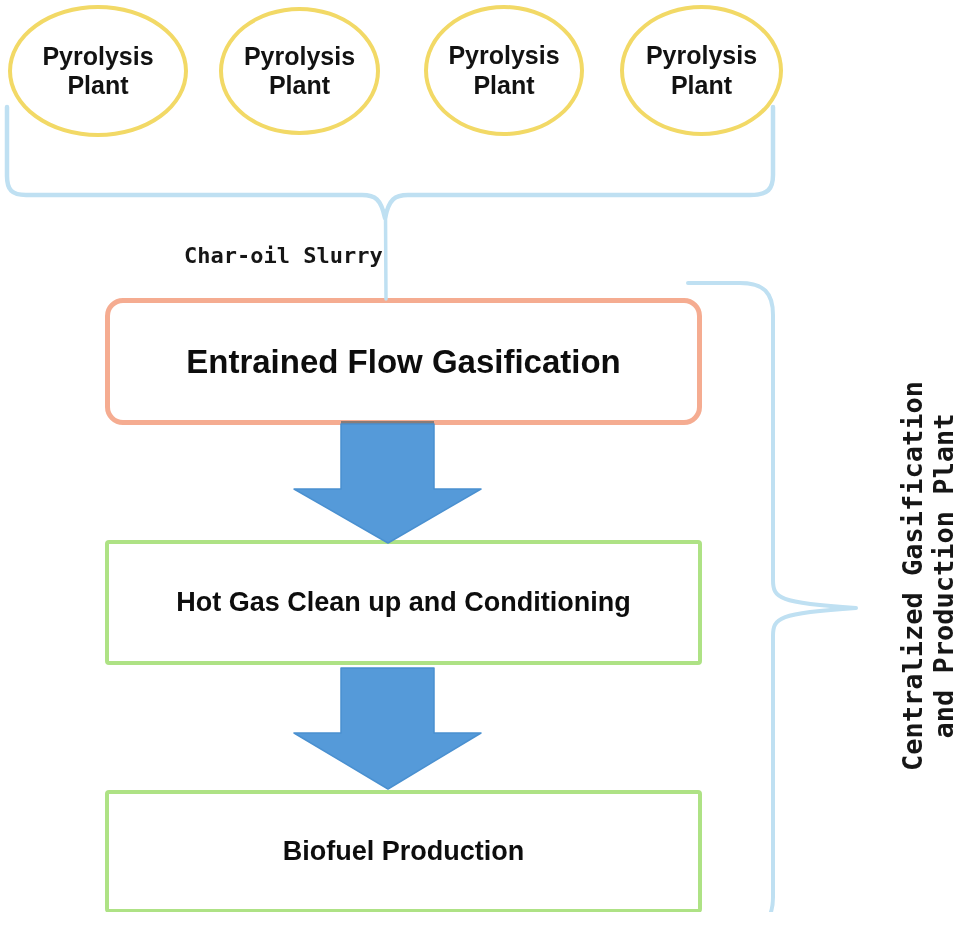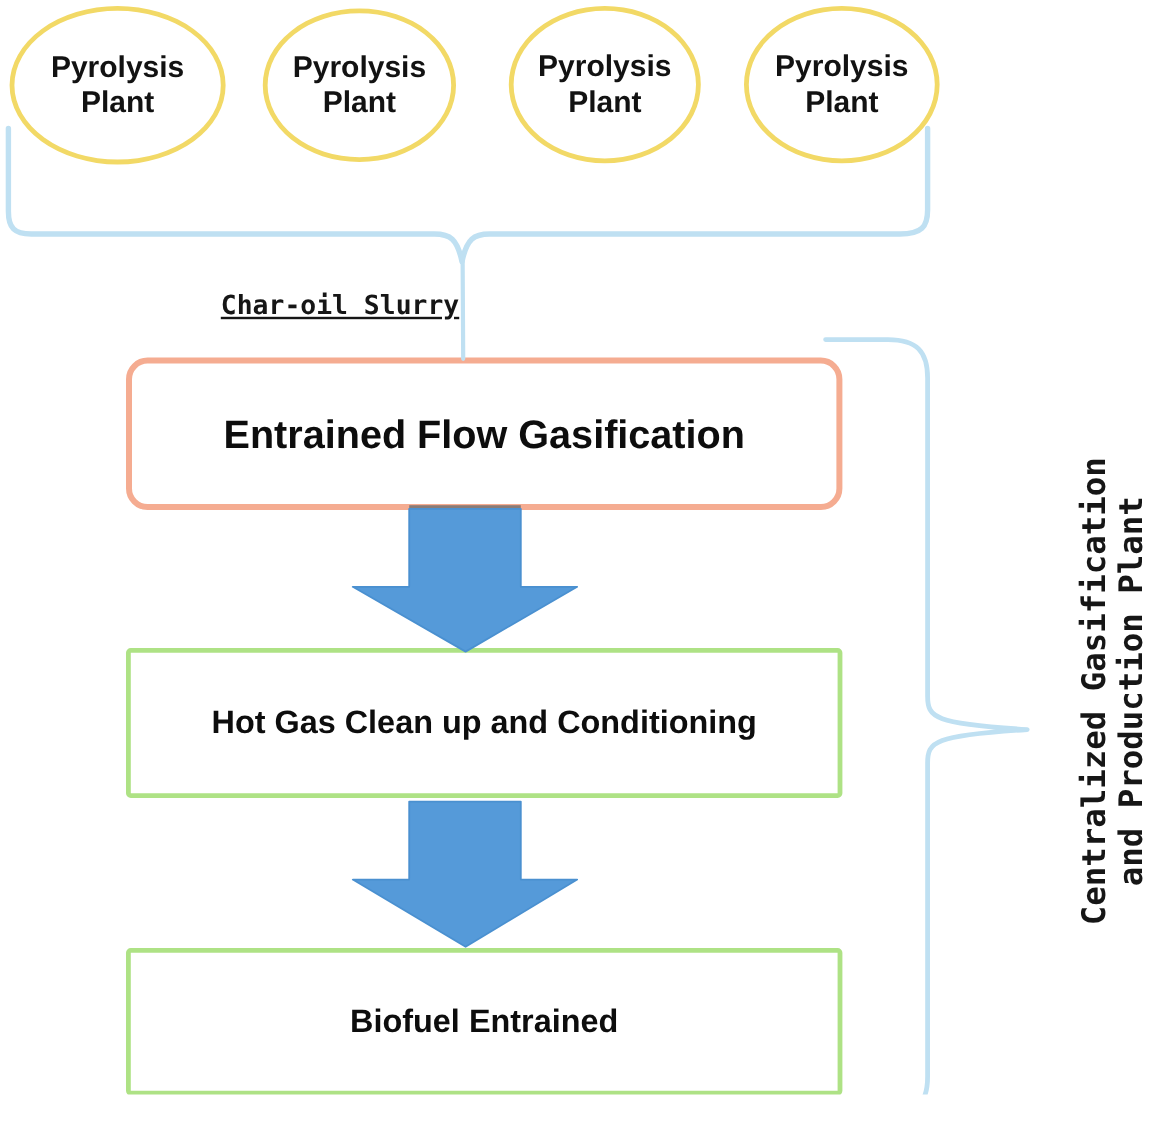--- a/index.html
+++ b/index.html
@@ -52,21 +52,20 @@
     width: 660px;
     text-align: center;
     font-size: 24px;
     white-space: nowrap;
   }
   #char-oil-label {
     position: absolute;
     left: 184px; top: 243px;
     font-size: 22px;
     white-space: nowrap;
-    text-decoration: underline;
   }
   #centralized-caption {
     position: absolute;
     left: 718px; top: 545px;
     width: 420px; height: 62px;
     transform: rotate(-90deg);
     text-align: center;
     font-size: 27px;
     line-height: 31px;
     white-space: nowrap;
@@ -126,21 +125,21 @@
 
   <div class="mono-label" id="char-oil-label">Char-oil Slurry</div>
 
   <div class="pbox" id="box-entrained">
     <span>Entrained Flow Gasification</span>
   </div>
   <div class="pbox" id="box-hotgas">
     <span>Hot Gas Clean up and Conditioning</span>
   </div>
   <div class="pbox" id="box-biofuel">
-    <span>Biofuel Entrained</span>
+    <span>Biofuel Production</span>
   </div>
 
   <div class="mono-label" id="centralized-caption">
     <div>Centralized Gasification</div>
     <div>and Production Plant</div>
   </div>
 
   <svg class="shapes-svg" viewBox="0 0 958 940">
 
     <path d="M 7 107 L 7 176 C 7 190 12 195 26 195 L 362 195 C 375 195 381 199 385 218

